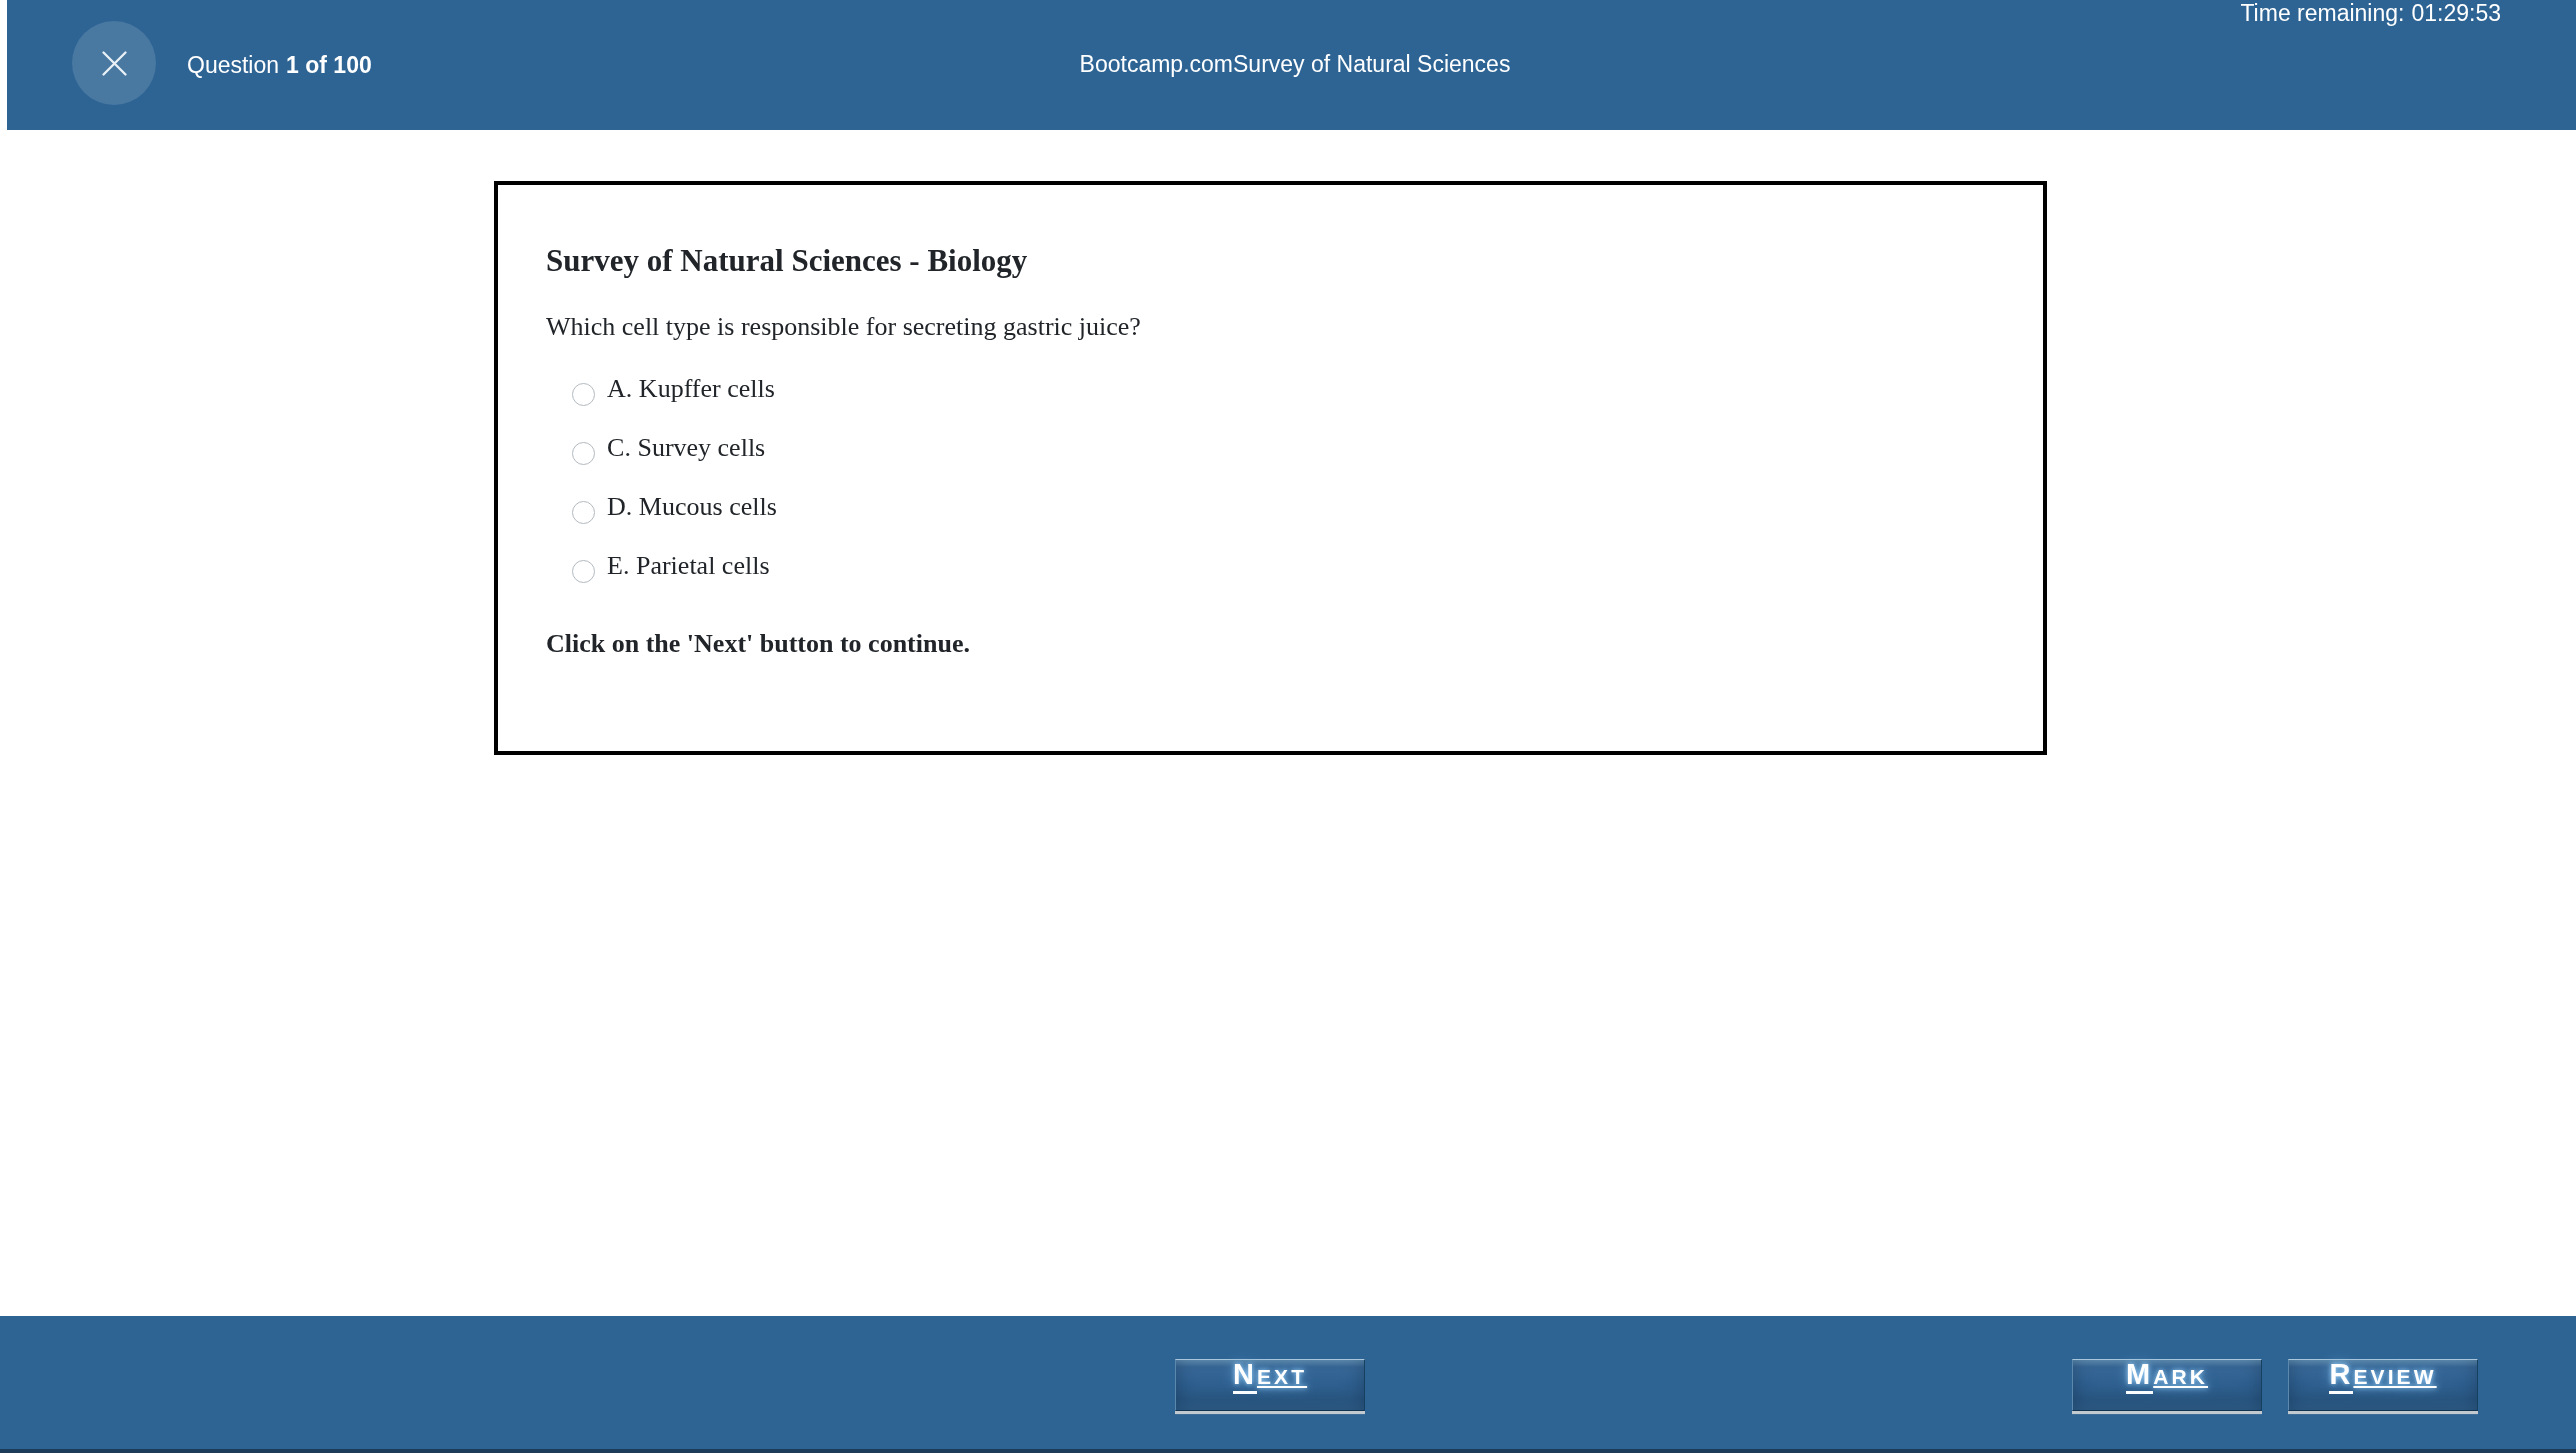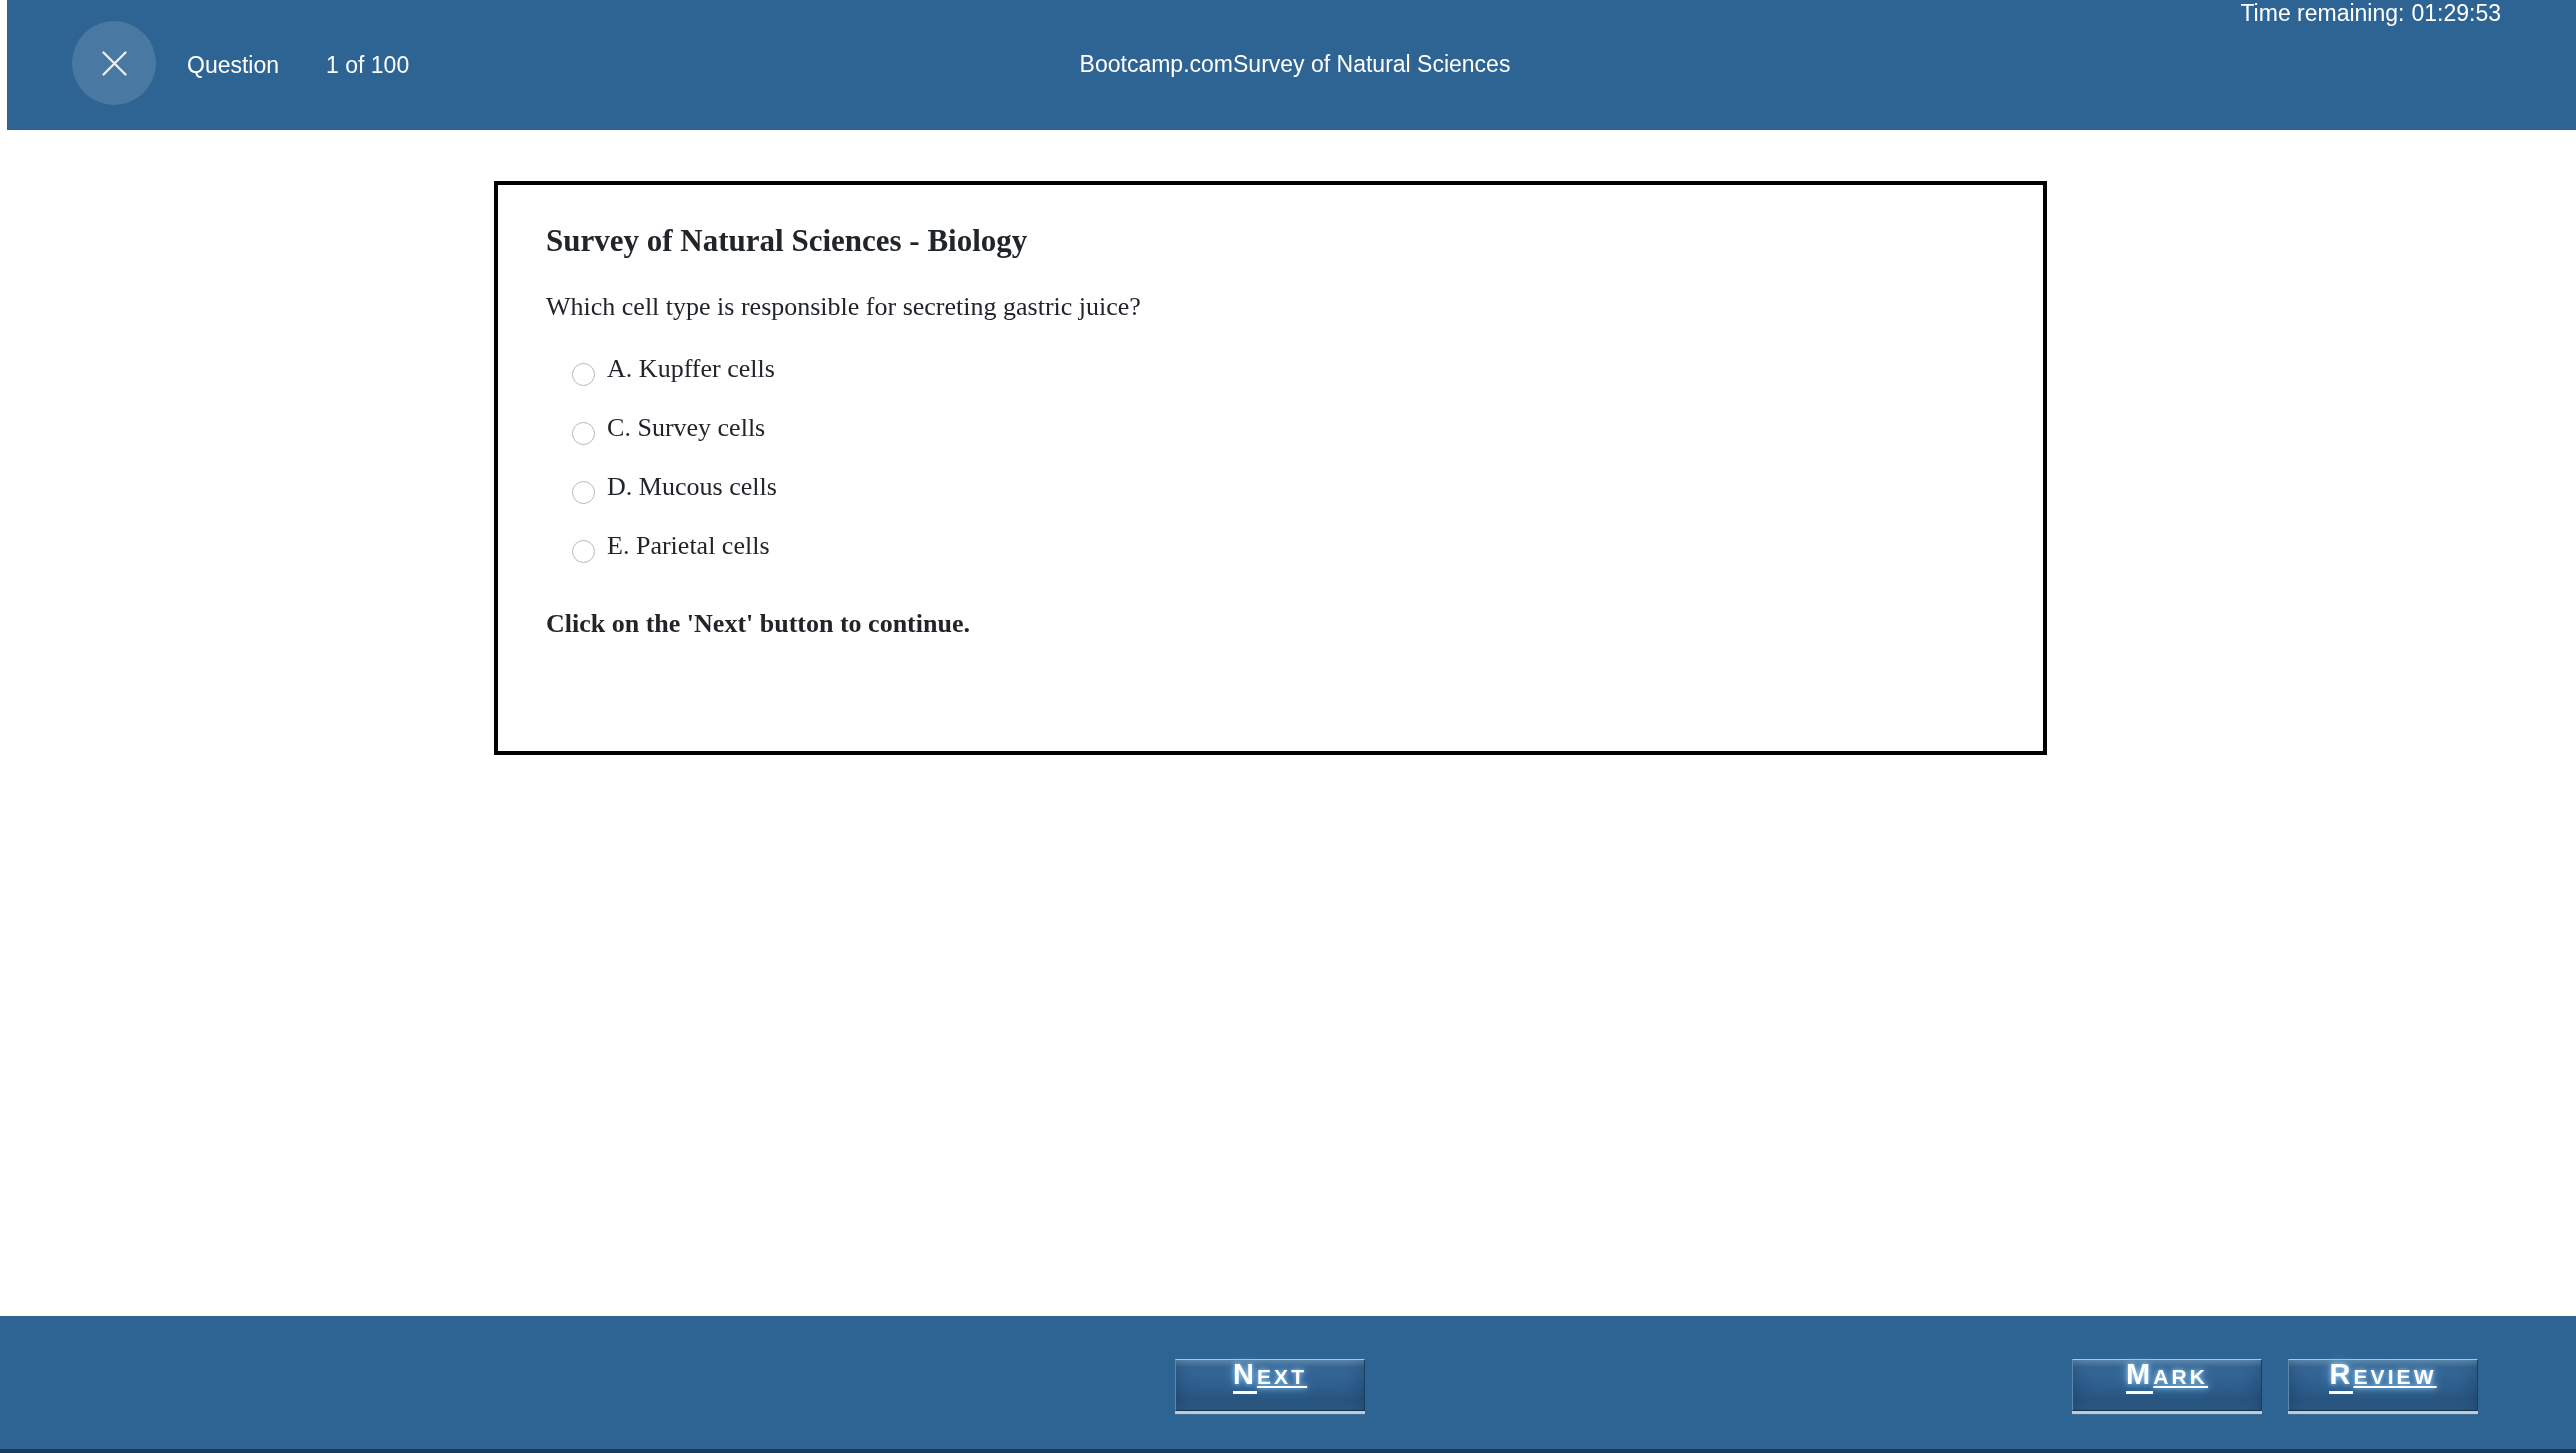--- a/index.html
+++ b/index.html
@@ -28,40 +28,40 @@
     position:absolute;left:65px;top:21px;width:84px;height:84px;
     border-radius:50%;border:none;cursor:pointer;
     background:rgba(255,255,255,.13);
     display:flex;align-items:center;justify-content:center;padding:0;
   }
   .progress{
     position:absolute;left:180px;top:0;height:130px;
     display:flex;align-items:center;font-size:23px;color:var(--header-text);
   }
   .progress .lbl{margin-right:7px;}
-  .progress .val{font-weight:400;margin-left:40px;}
+  .progress .val{font-weight:700;}
   .center-title{
     position:absolute;left:50%;top:0;height:130px;transform:translateX(-50%);
     display:flex;flex-direction:row;justify-content:center;align-items:center;
     text-align:center;font-size:23px;line-height:29.5px;color:var(--header-text);white-space:nowrap;
   }
   .timer{
     position:absolute;right:82px;top:0;height:130px;
     display:flex;align-items:flex-start;font-size:23px;color:var(--header-text);white-space:nowrap;
   }
   .timer .lbl{margin-right:7px;}
 
   
   .main{
     position:absolute;top:130px;left:0;width:2576px;height:1186px;background:#ffffff;
   }
   .card{
     position:absolute;left:494px;top:51px;width:1553px;height:574px;
     border:4.7px solid var(--card-border);background:#ffffff;
-    padding:37px 48px;
+    padding:57px 48px;
     font-family:"Liberation Serif","DejaVu Serif",serif;
     color:var(--text-dark);
   }
   .card h2{
     margin:0;font-size:31px;line-height:1.25;font-weight:700;
   }
   .question{
     margin:29.5px 0 0;font-size:26px;line-height:34px;
   }
   .options{margin:28px 0 0 26.4px;}

